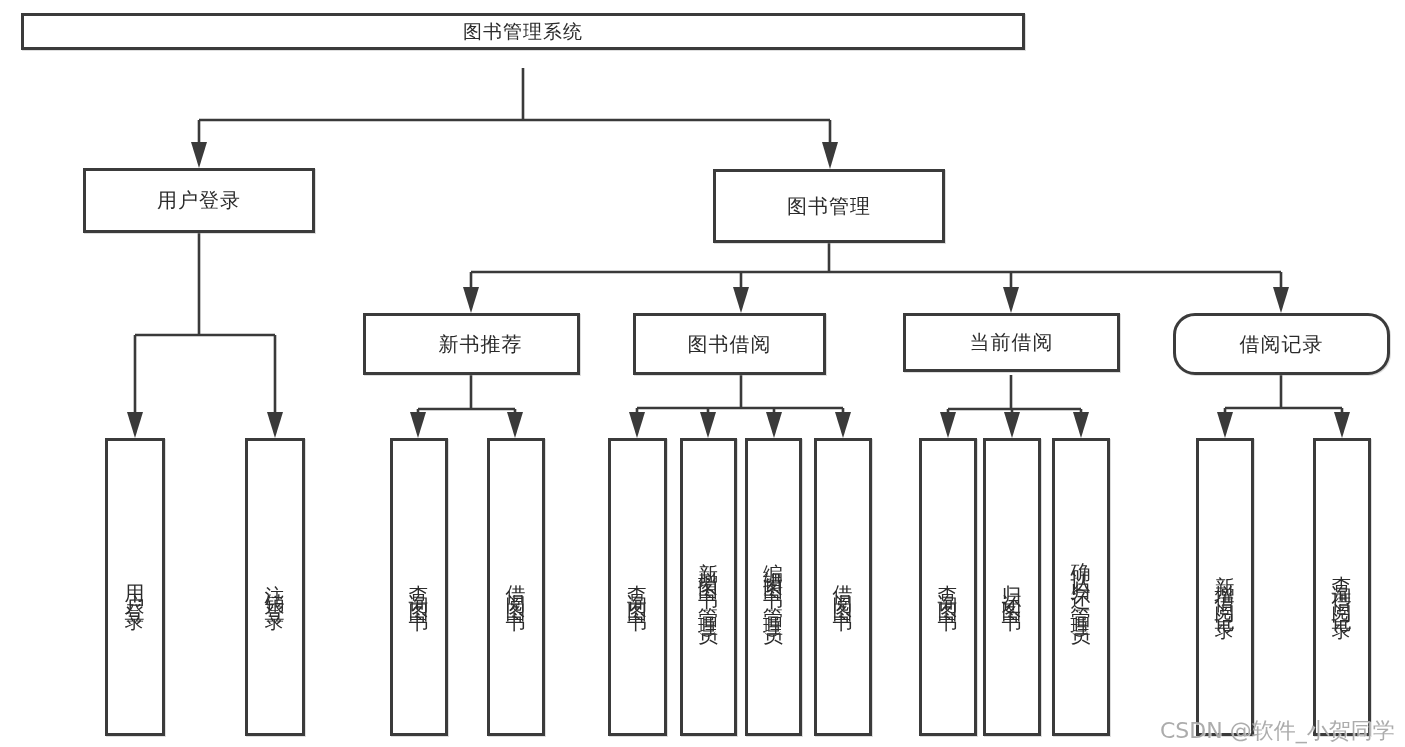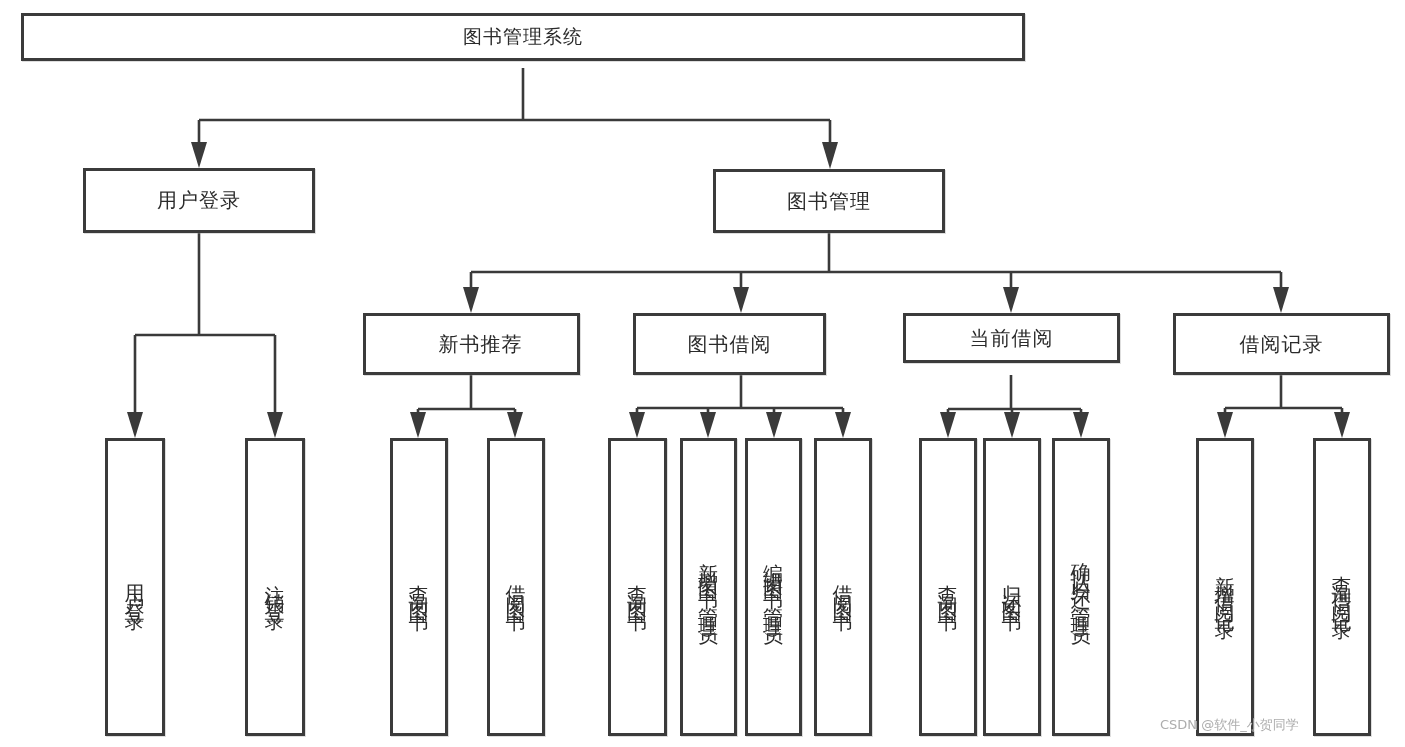--- a/index.html
+++ b/index.html
@@ -46,21 +46,21 @@
     font-size: 20px;
     letter-spacing: 9px;
     color: #2b2b2b;
     line-height: 1;
   }
   .watermark {
     position: absolute;
     left: 1160px;
     top: 716px;
     z-index: 3;
-    font-size: 13px;
+    font-size: 22px;
     color: rgba(168,168,168,0.95);
     text-shadow: 1px 1px 0 rgba(255,255,255,0.7);
     white-space: nowrap;
   }
 </style>
 </head>
 <body>
 
 <div id="stage">
 
@@ -104,41 +104,41 @@
 
       <polygon points="940,412 956,412 948,438"></polygon>
       <polygon points="1004,412 1020,412 1012,438"></polygon>
       <polygon points="1073,412 1089,412 1081,438"></polygon>
 
       <polygon points="1217,412 1233,412 1225,438"></polygon>
       <polygon points="1334,412 1350,412 1342,438"></polygon>
     </g>
   </svg>
 
-  <div class="box root" style="left:21px; top:13px; width:1004px; height:48px;">
+  <div class="box root" style="left:21px; top:13px; width:1004px; height:37px;">
     <span class="hlabel">图书管理系统</span>
   </div>
 
   <div class="box" style="left:83px; top:168px; width:232px; height:65px;">
     <span class="hlabel">用户登录</span>
   </div>
-  <div class="box" style="left:713px; top:169px; width:232px; height:64px;justify-content:center;">
+  <div class="box" style="left:713px; top:169px; width:232px; height:74px;justify-content:center;">
     <span class="hlabel">图书管理</span>
   </div>
 
   <div class="box" style="left:363px; top:313px; width:217px; height:62px;padding-left:18px;">
     <span class="hlabel">新书推荐</span>
   </div>
   <div class="box" style="left:633px; top:313px; width:193px; height:62px;">
     <span class="hlabel">图书借阅</span>
   </div>
-  <div class="box" style="left:903px; top:313px; width:217px; height:50px;">
+  <div class="box" style="left:903px; top:313px; width:217px; height:59px;">
     <span class="hlabel">当前借阅</span>
   </div>
-  <div class="box" style="left:1173px; top:313px; width:217px; height:62px;">
+  <div class="box" style="left:1173px; top:313px; width:217px; height:62px;border-radius:22px;">
     <span class="hlabel">借阅记录</span>
   </div>
 
   <div class="box leaf" style="left:105px; top:438px; width:60px; height:298px;">
     <span class="vlabel">用户登录</span>
   </div>
   <div class="box leaf" style="left:245px; top:438px; width:60px; height:298px;">
     <span class="vlabel">注销登录</span>
   </div>
 

